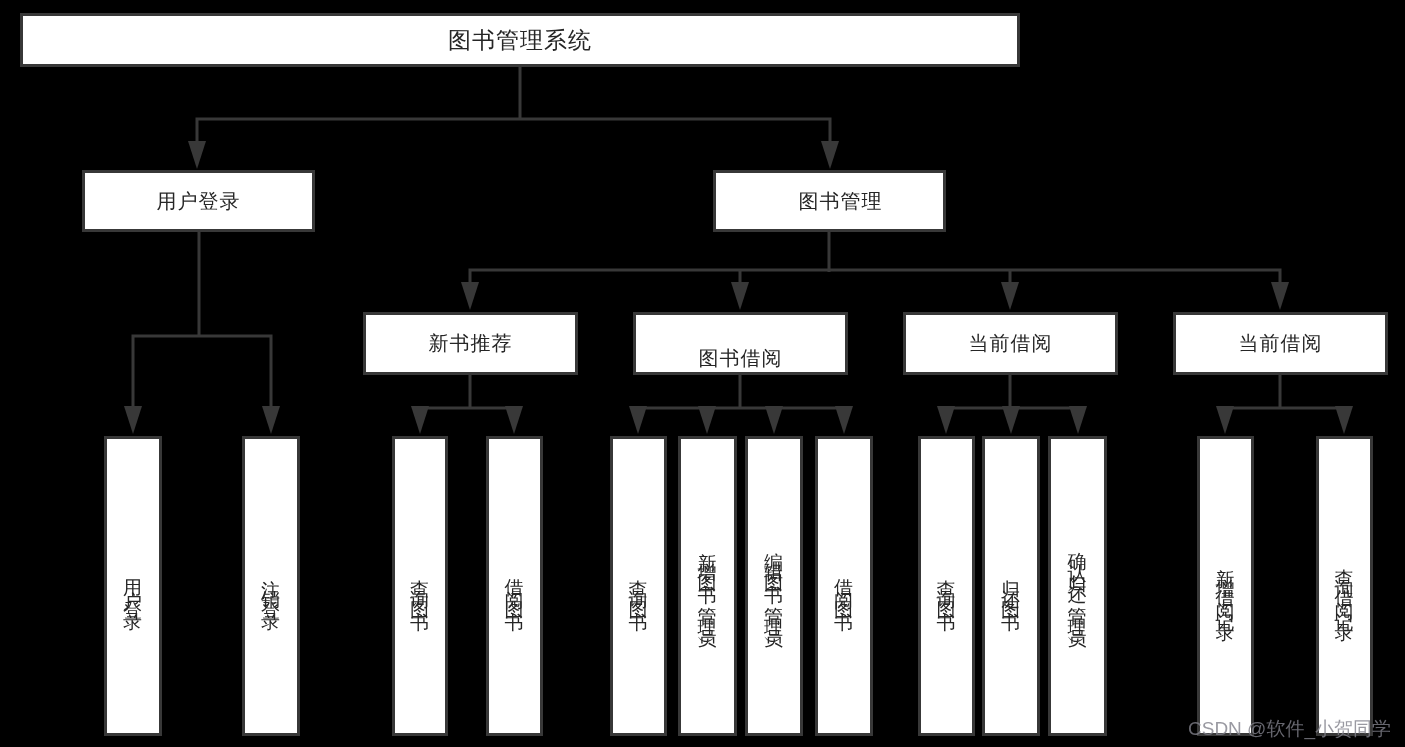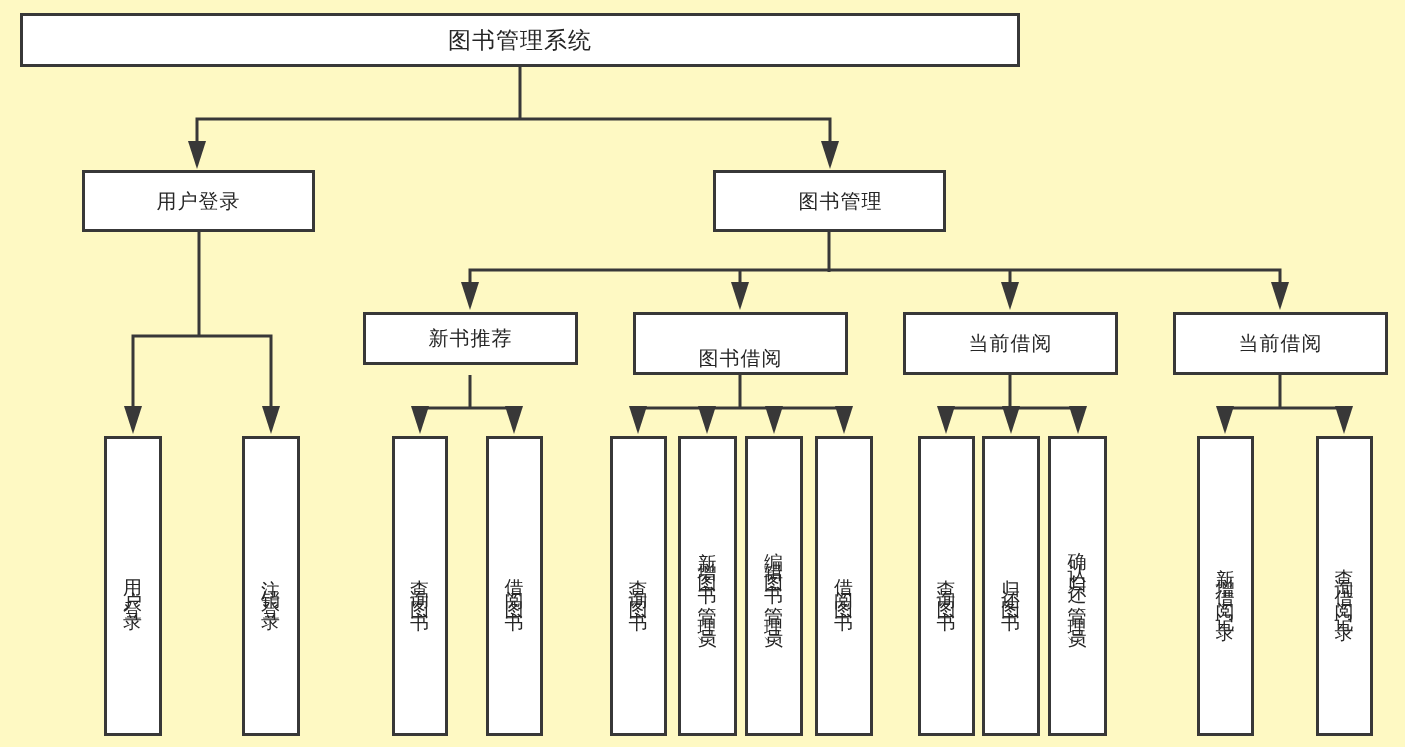--- a/index.html
+++ b/index.html
@@ -1,38 +1,38 @@
 <!DOCTYPE html>
 <html><head>
 <meta charset="utf-8">
 <style>
   html,body{margin:0;padding:0;background:#ffffff;}
   #stage{
-    position:relative;width:1405px;height:747px;background:#fef9c3;overflow:hidden;
+    position:relative;width:1405px;height:747px;background:#000000;overflow:hidden;
     font-family:"Liberation Sans","DejaVu Sans",sans-serif;
   }
   #connectors{position:absolute;left:0;top:0;z-index:1;}
   .node{
     position:absolute;box-sizing:border-box;background:#ffffff;
     border:3px solid #383838;color:#262626;z-index:2;
     display:flex;align-items:center;justify-content:center;
     text-align:center;
   }
   .hnode{font-size:20px;letter-spacing:1px;}
   .root{font-size:23px;letter-spacing:1px;}
   .vnode{width:58px;top:436px;height:300px;font-size:19px;}
   .vnode .vtext{
     writing-mode:vertical-rl;text-orientation:mixed;
     letter-spacing:11px;line-height:1;display:block;
   }
   
   #n-root{left:20px;top:13px;width:1000px;height:54px;}
   #n-user-login{left:82px;top:170px;width:233px;height:62px;}
   #n-book-mgmt{left:713px;top:170px;width:233px;height:62px;padding-left:22px;}
-  #n-new-book{left:363px;top:312px;width:215px;height:53px;}
+  #n-new-book{left:363px;top:312px;width:215px;height:63px;}
   #n-book-borrow{left:633px;top:312px;width:215px;height:63px;align-items:flex-end;}
   #n-current-borrow{left:903px;top:312px;width:215px;height:63px;}
   #n-borrow-record{left:1173px;top:312px;width:215px;height:63px;}
   
   #l-user-login{left:104px;}
   #l-logout{left:242px;}
   #l-query-book-a{left:392px;width:56px;}
   #l-borrow-book-a{left:486px;width:57px;}
   #l-query-book-b{left:610px;width:57px;}
   #l-add-book{left:678px;width:59px;}
@@ -151,14 +151,15 @@
     <span class="vtext">确认归还（管理员）</span>
   </div>
 
   <div id="l-add-record" class="node vnode">
     <span class="vtext">新增借阅记录</span>
   </div>
   <div id="l-query-record" class="node vnode">
     <span class="vtext">查询借阅记录</span>
   </div>
 
+  <div id="watermark">CSDN @软件_小贺同学</div>
 
 </div>
 
 </body></html>

